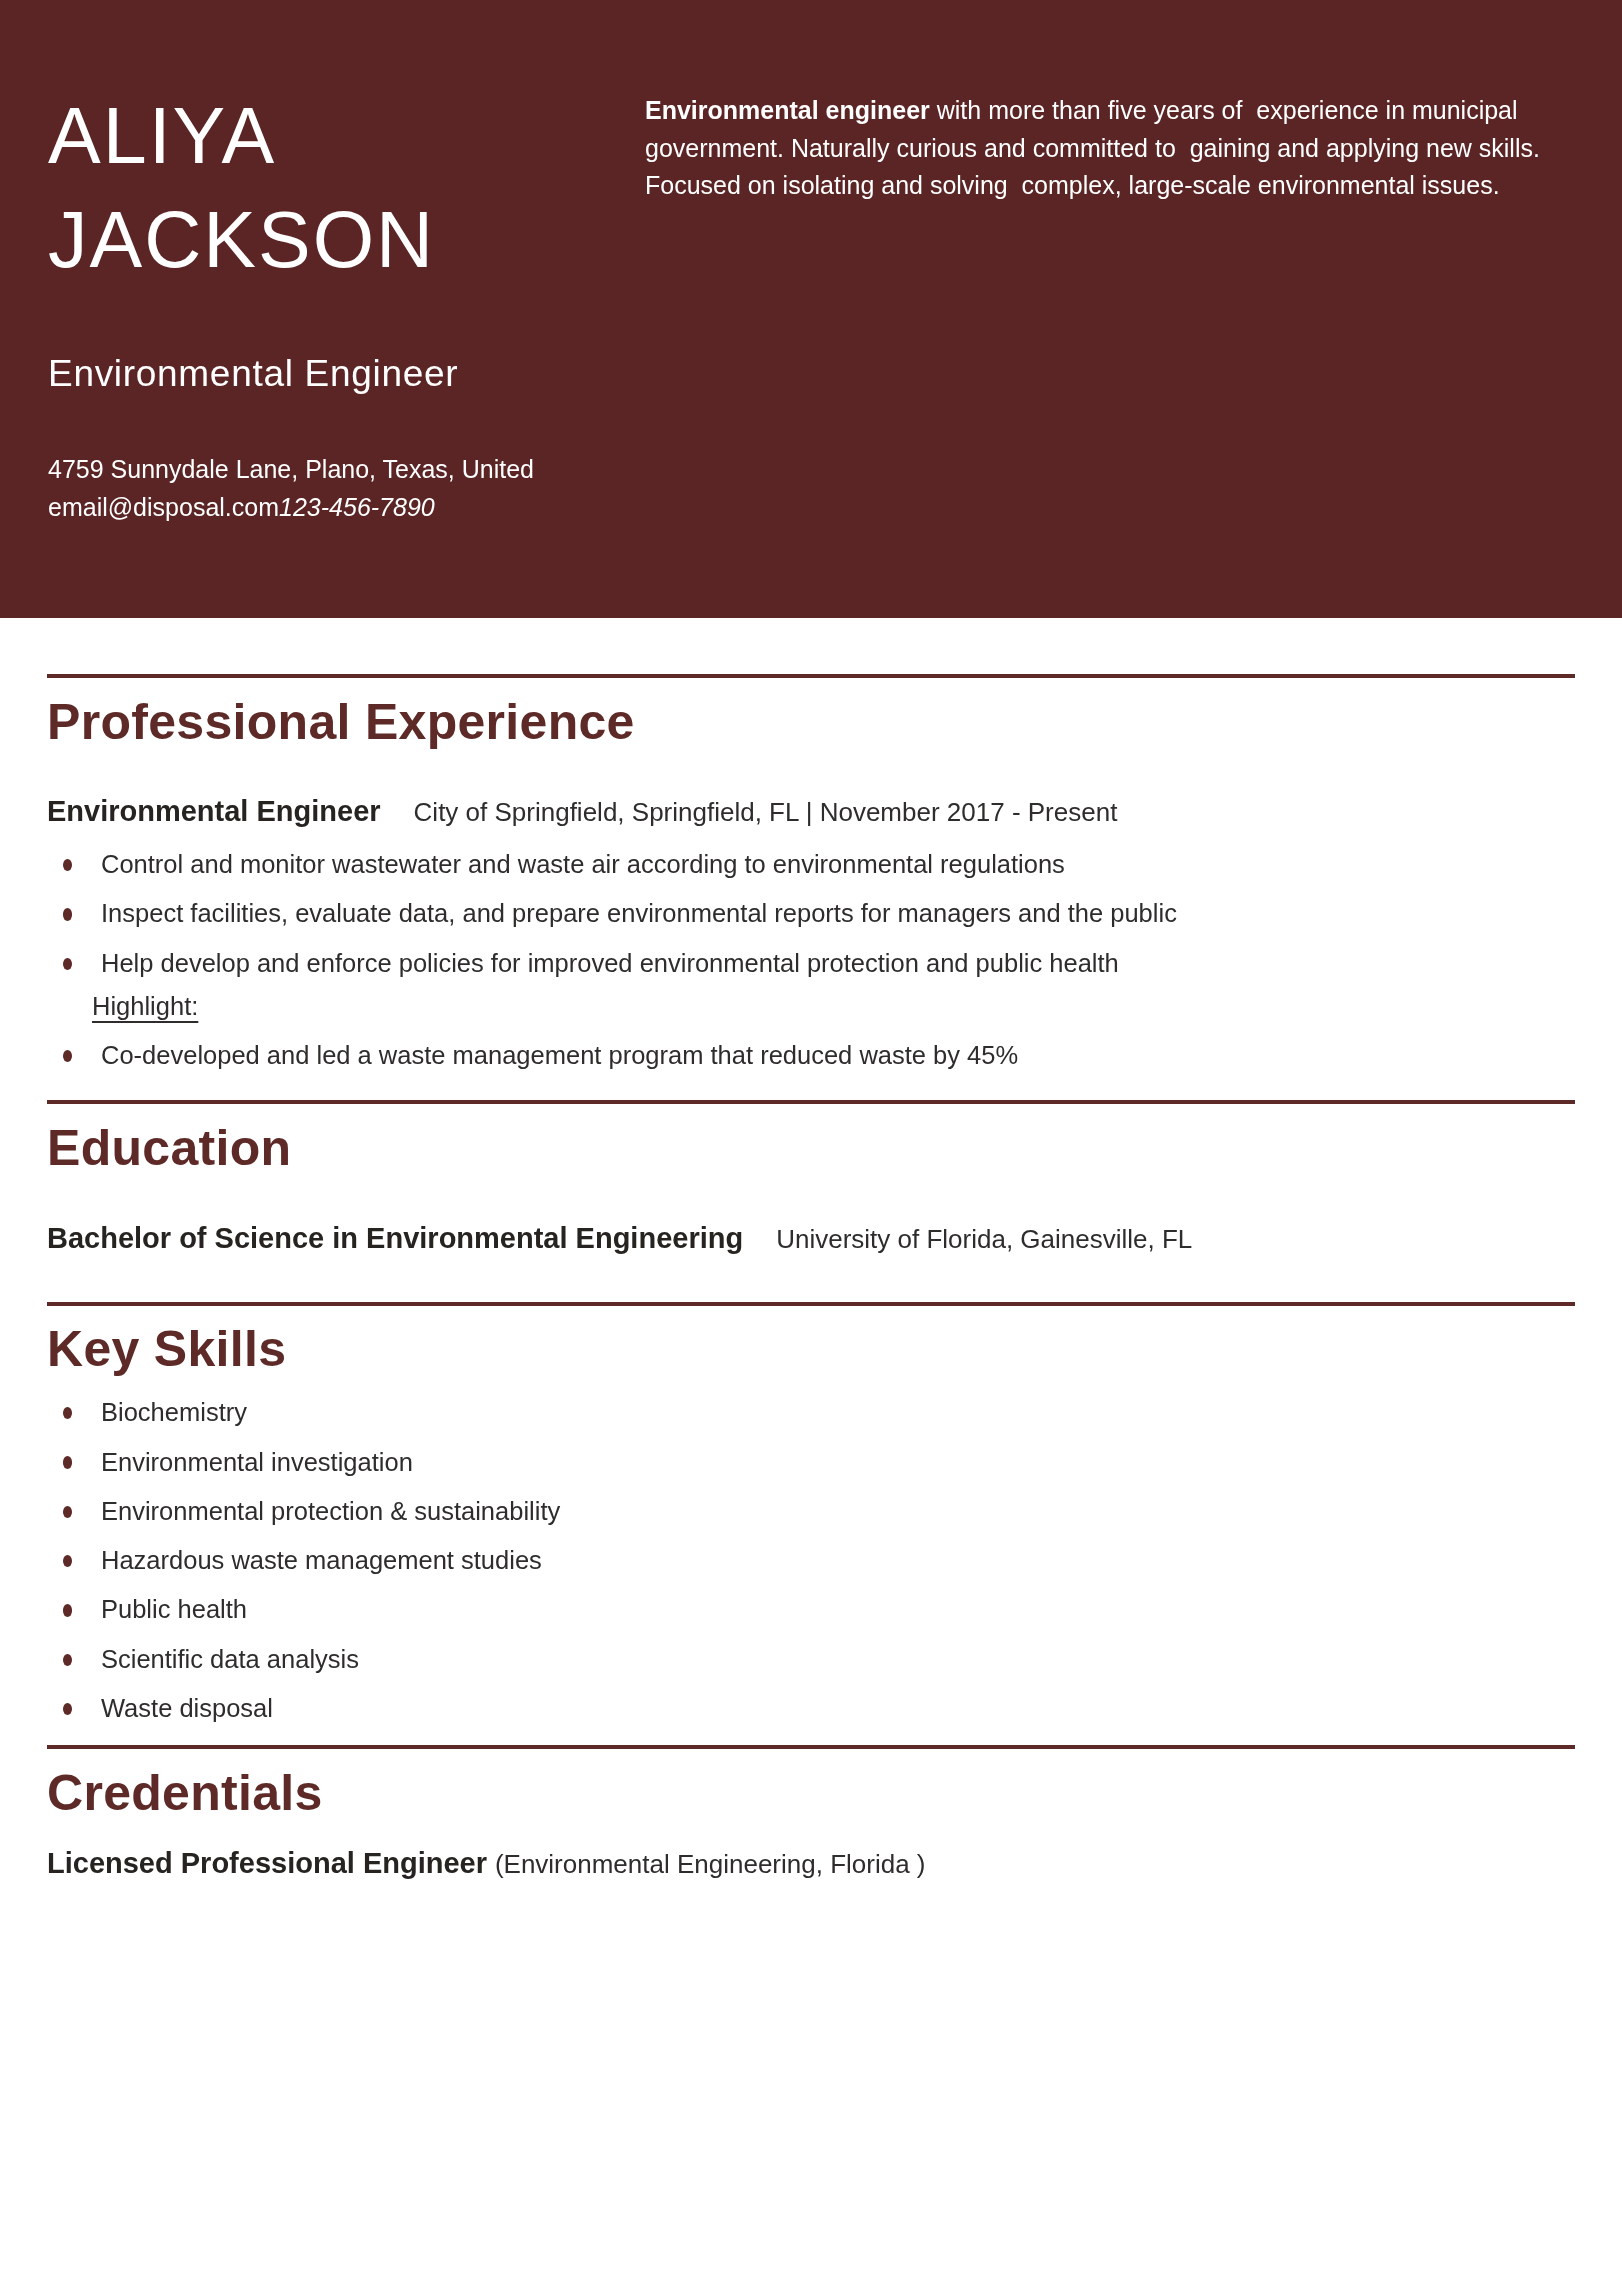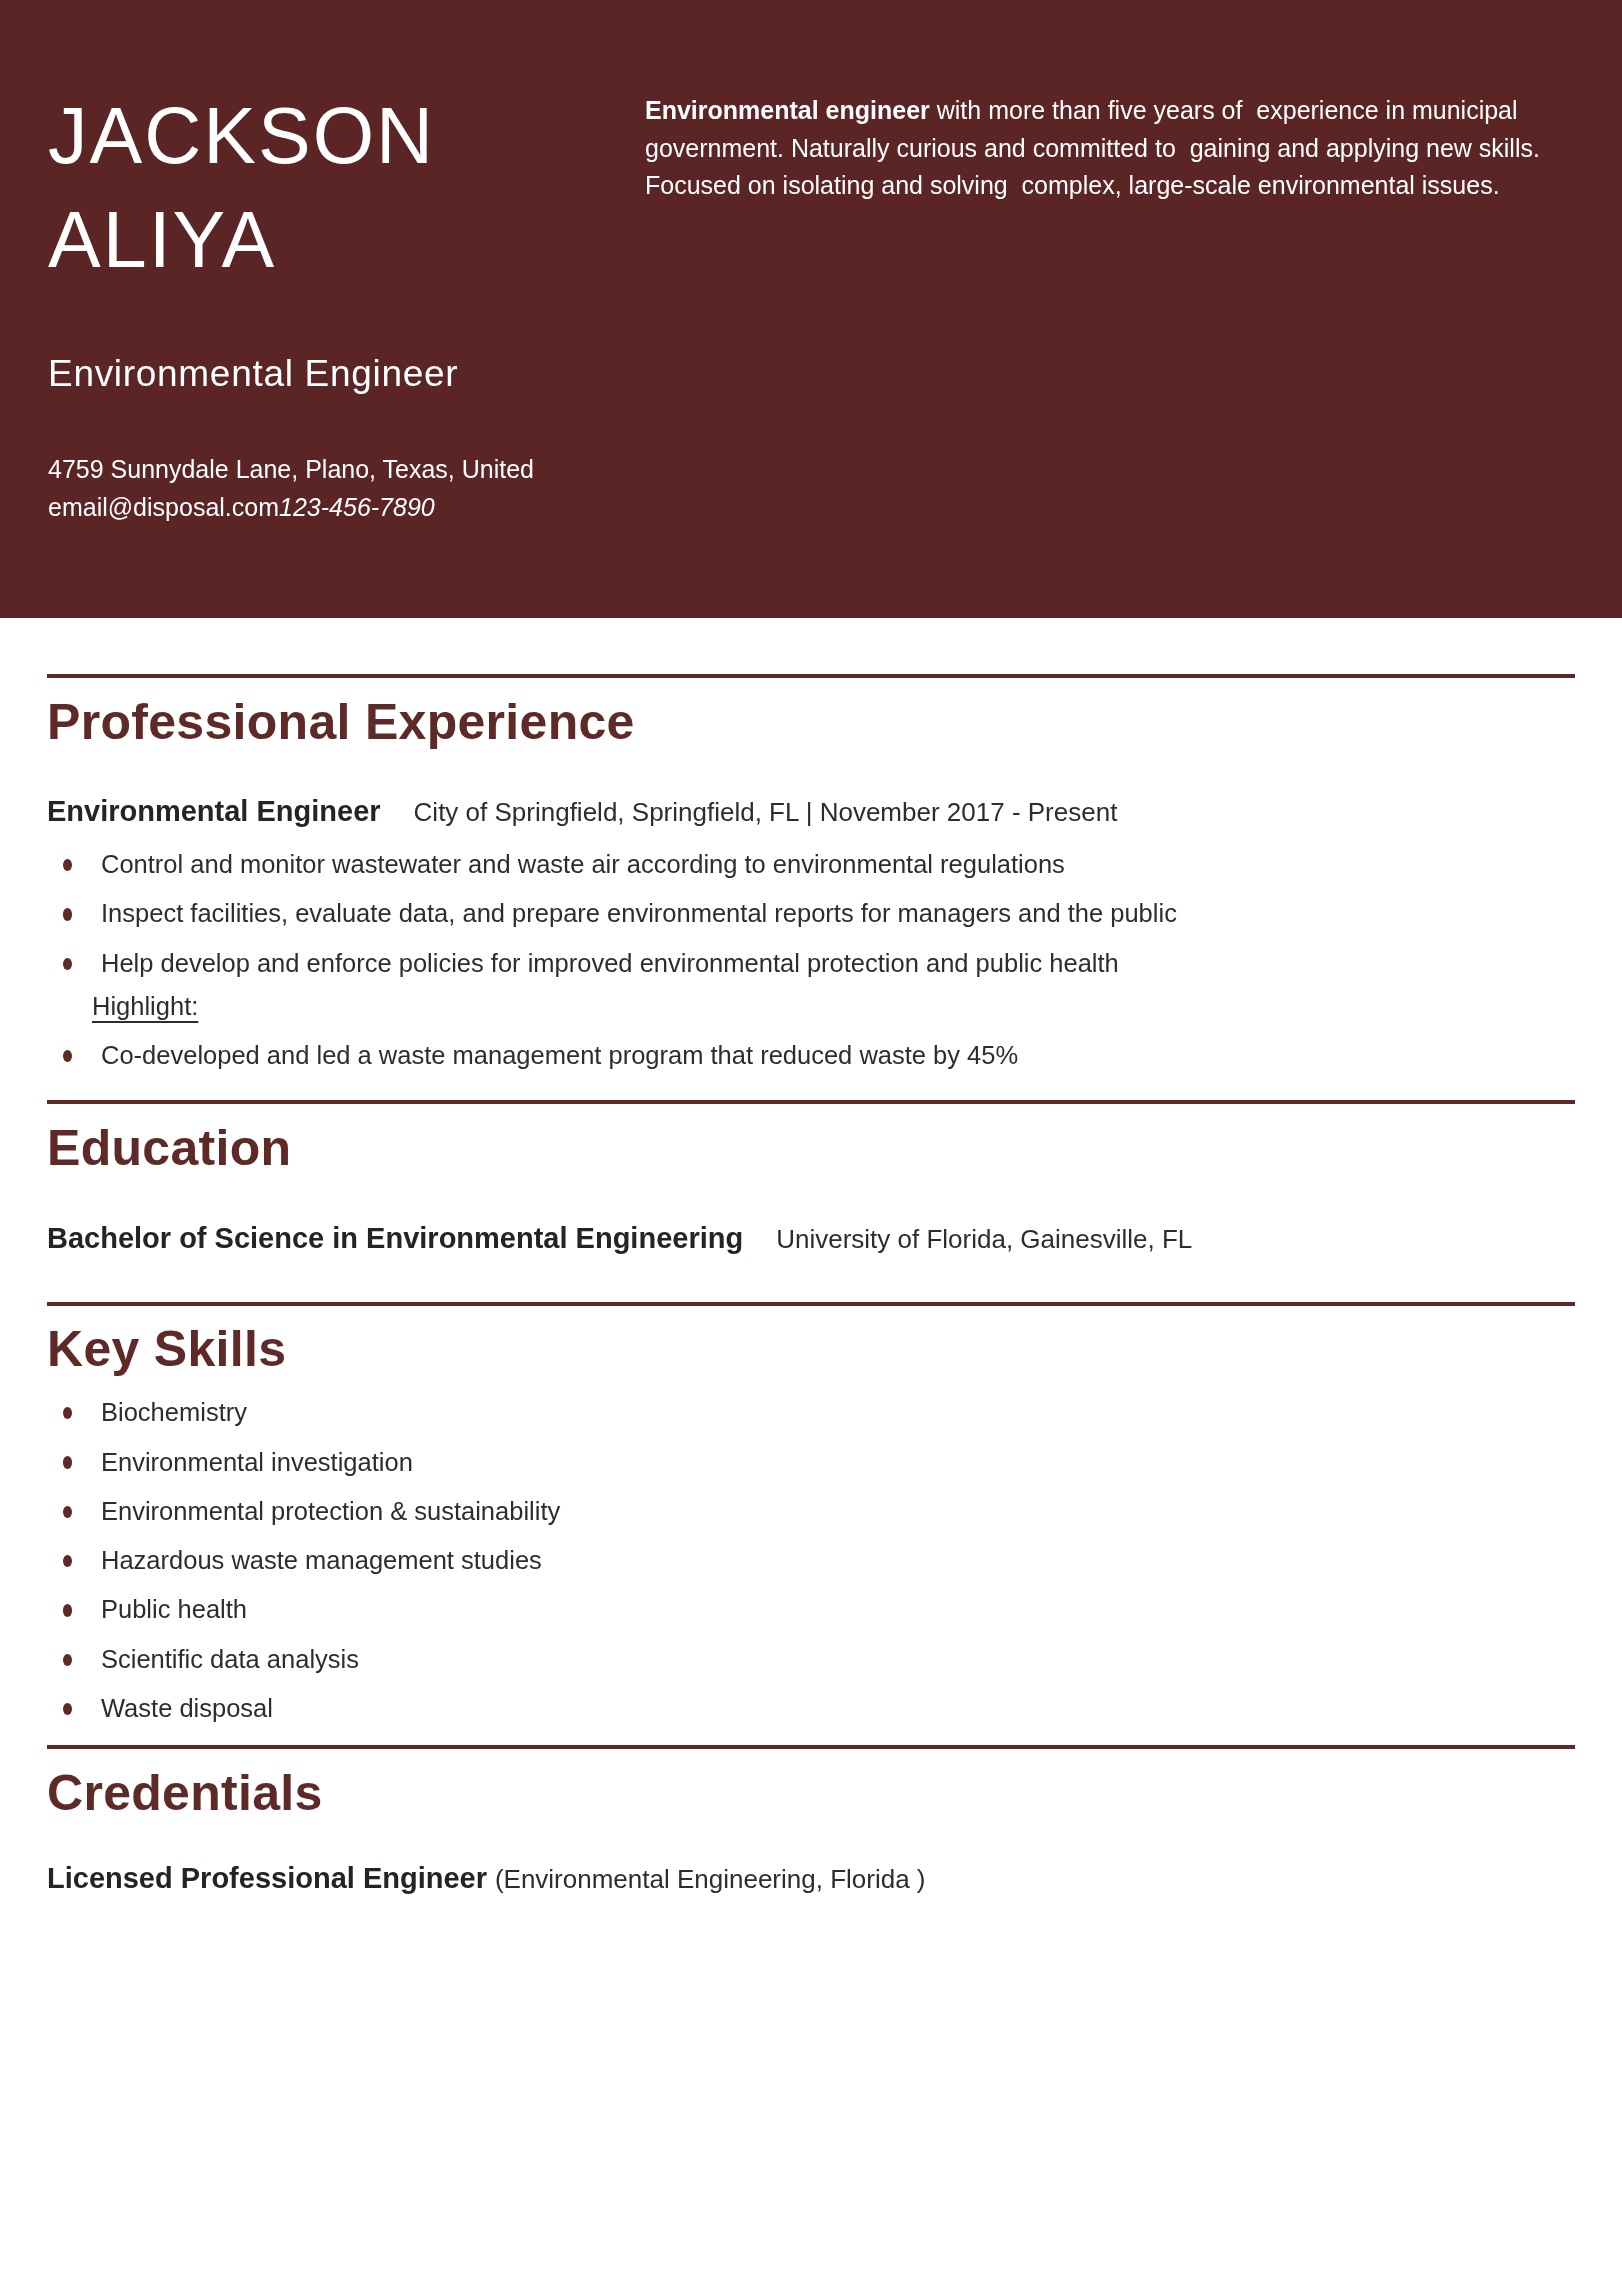--- a/index.html
+++ b/index.html
@@ -77,21 +77,21 @@
     margin: 15.7px 0 0 0;
     font-size: 50px;
     font-weight: 700;
     letter-spacing: 0.3px;
     color: #5e2a28;
     line-height: 1.15;
   }
 
   .job-line { margin: 42px 0 0 0; font-size: 26px; line-height: 1.3; }
   .section-education .job-line   { margin-top: 43px; }
-  .section-credentials .job-line { margin-top: 38px; }
+  .section-credentials .job-line { margin-top: 23px; }
   .job-name {
     font-size: 29px;
     font-weight: 700;
     color: #262321;
   }
   .job-meta { margin-left: 33px; font-size: 26px; }
   .cred-detail { margin-left: 7.9px; font-size: 26px; }
 
   .bullets {
     list-style: none;
@@ -123,22 +123,22 @@
   }
   .skills-list { margin-top: 14.4px; }
 </style>
 </head>
 <body>
 
 <div class="page">
 
   <header class="masthead">
     <h1 class="name">
+      <span class="name-line">ALIYA</span>
       <span class="name-line">JACKSON</span>
-      <span class="name-line">ALIYA</span>
     </h1>
     <div class="person-title">Environmental Engineer</div>
     <div class="contact">
       <div>4759 Sunnydale Lane, Plano, Texas, United</div>
       <div><span>email@disposal.com</span><span class="phone">123-456-7890</span></div>
     </div>
     <p class="summary"><strong>Environmental engineer</strong><span> with more than five years of  experience in municipal government. Naturally curious and committed to  gaining and applying new skills. Focused on isolating and solving  complex, large-scale environmental issues.</span></p>
   </header>
 
   <main class="content">

